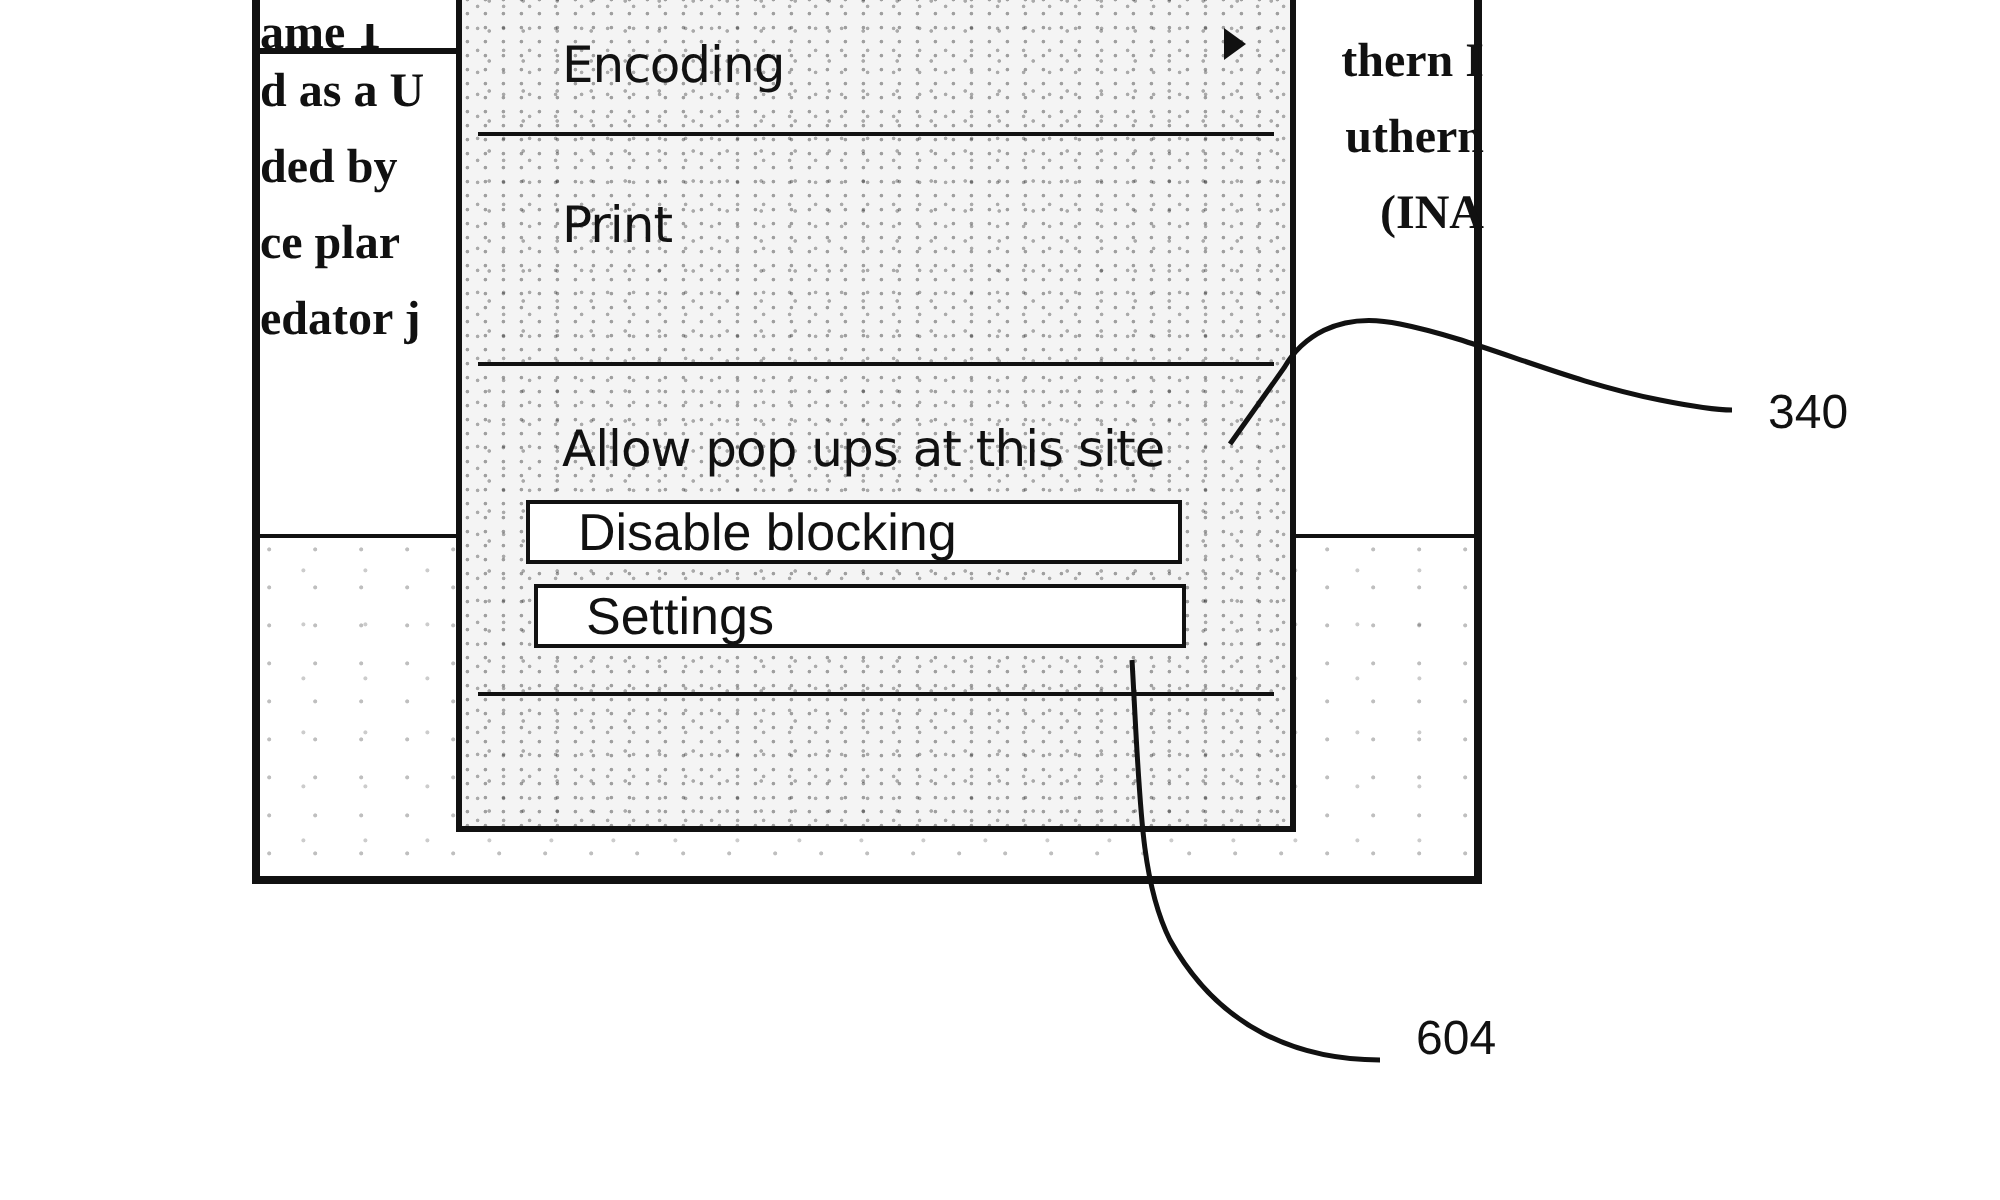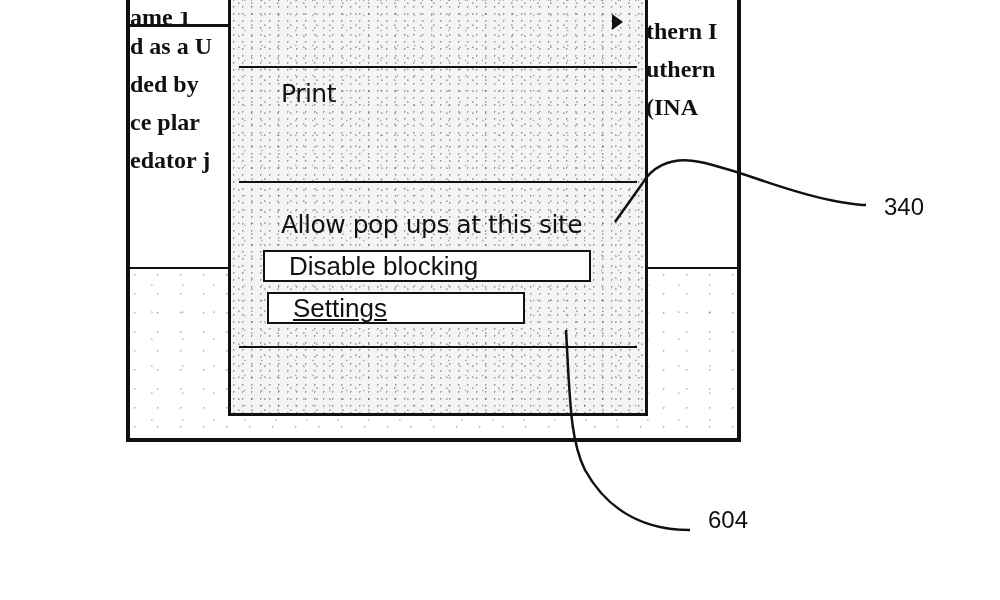--- a/index.html
+++ b/index.html
@@ -58,20 +58,21 @@
       position: absolute;
       left: 516px;
       top: 22px;
       width: 96px;
       overflow: hidden;
       white-space: nowrap;
       font-family: "Liberation Serif", "DejaVu Serif", serif;
       font-size: 24px;
       font-weight: bold;
       line-height: 38px;
+      text-align: right;
     }
     .page-rule {
       position: absolute;
       top: 277px;
       height: 2px;
       background: #111;
     }
     .speckle-lower {
       position: absolute;
       left: 0;
@@ -173,36 +174,39 @@
     <div>thern I</div>
     <div>uthern</div>
     <div>(INA</div>
   </div>
   <div class="page-rule" style="left:0; width:104px;"></div>
   <div class="page-rule" style="left:518px; width:93px;"></div>
   <div class="speckle-lower"></div>
 </div>
 
 <div class="context-menu">
+  <div class="menu-item" style="top:28px;">
+    <span>Encoding</span>
+  </div>
   <div class="submenu-arrow"></div>
   <div class="menu-sep" style="top:76px;"></div>
 
-  <div class="menu-item" style="top:89px;">
+  <div class="menu-item" style="top:108px;">
     <span>Print</span>
   </div>
   <div class="menu-sep" style="top:191px;"></div>
 
   <div class="menu-item" style="top:220px;">
     <span>Allow pop ups at this site</span>
   </div>
 
   <div class="boxed-item" style="top:260px;">
     <span>Disable blocking</span>
   </div>
-  <div class="boxed-item" style="top:302px; left:36px; width:258px;text-decoration:underline;">
+  <div class="boxed-item" style="top:302px; left:36px; width:326px;">
     <span>Settings</span>
   </div>
   <div class="menu-sep" style="top:356px;"></div>
 
 </div>
 
 <svg class="leaders" viewBox="0 0 1000 600">
   <path d="M 615 222 L 642 184 C 650 170, 668 155, 700 162 C 740 170, 780 190, 830 200 C 850 204, 860 205, 866 205" fill="none" stroke="#111" stroke-width="2.5"></path>
   <path d="M 566 330 C 570 400, 570 440, 585 470 C 610 515, 650 530, 690 530" fill="none" stroke="#111" stroke-width="2.5"></path>
 </svg>

